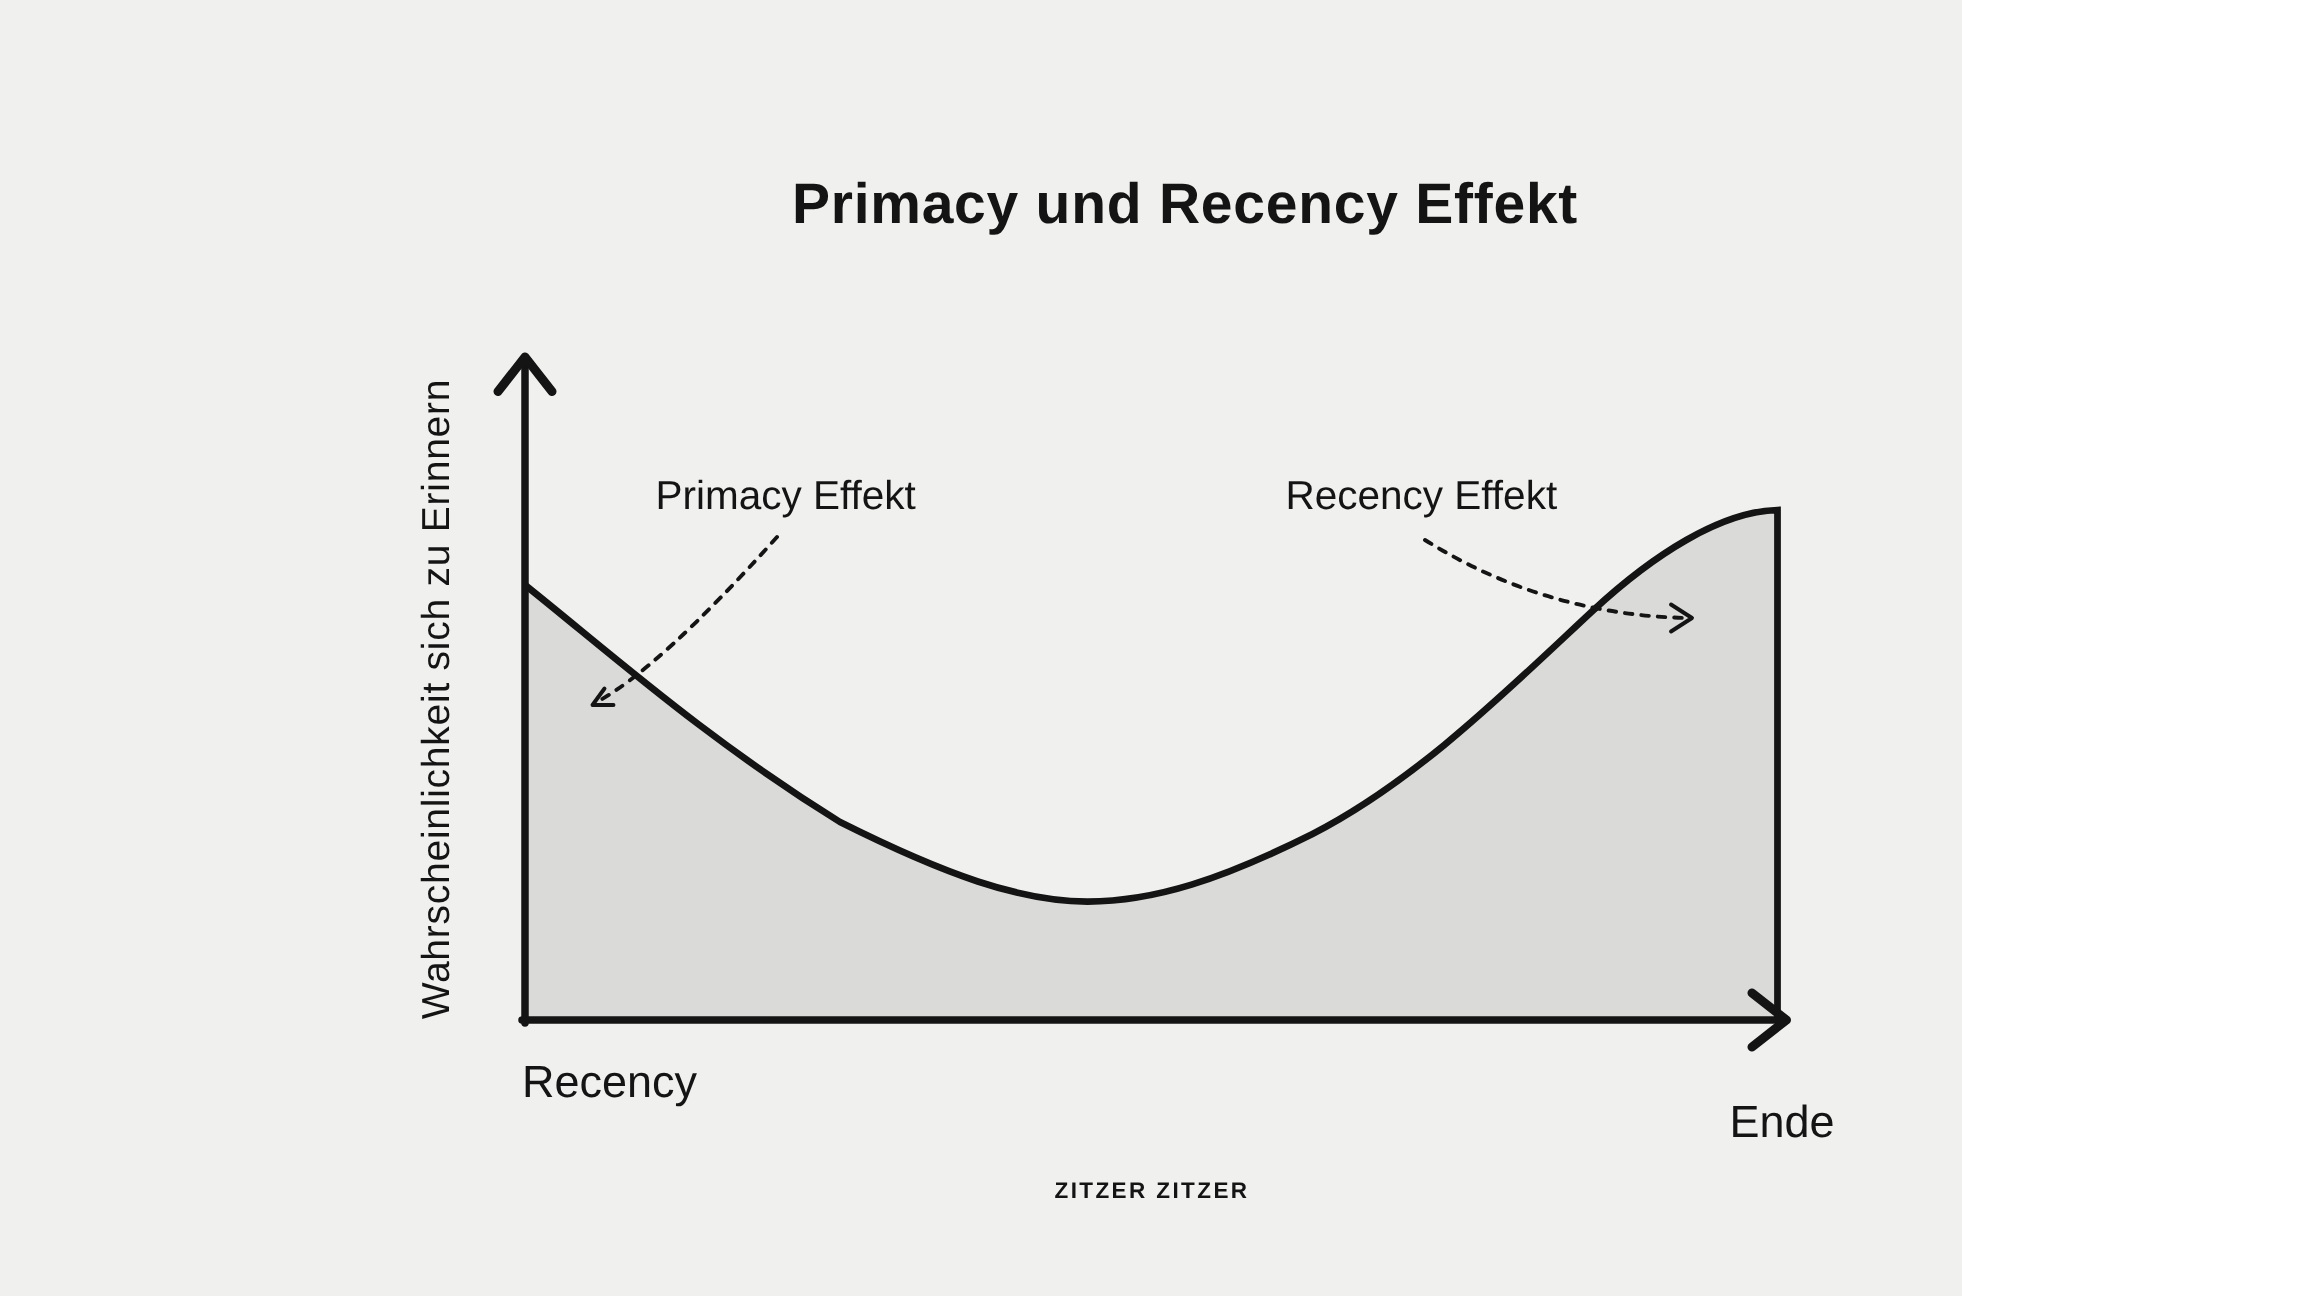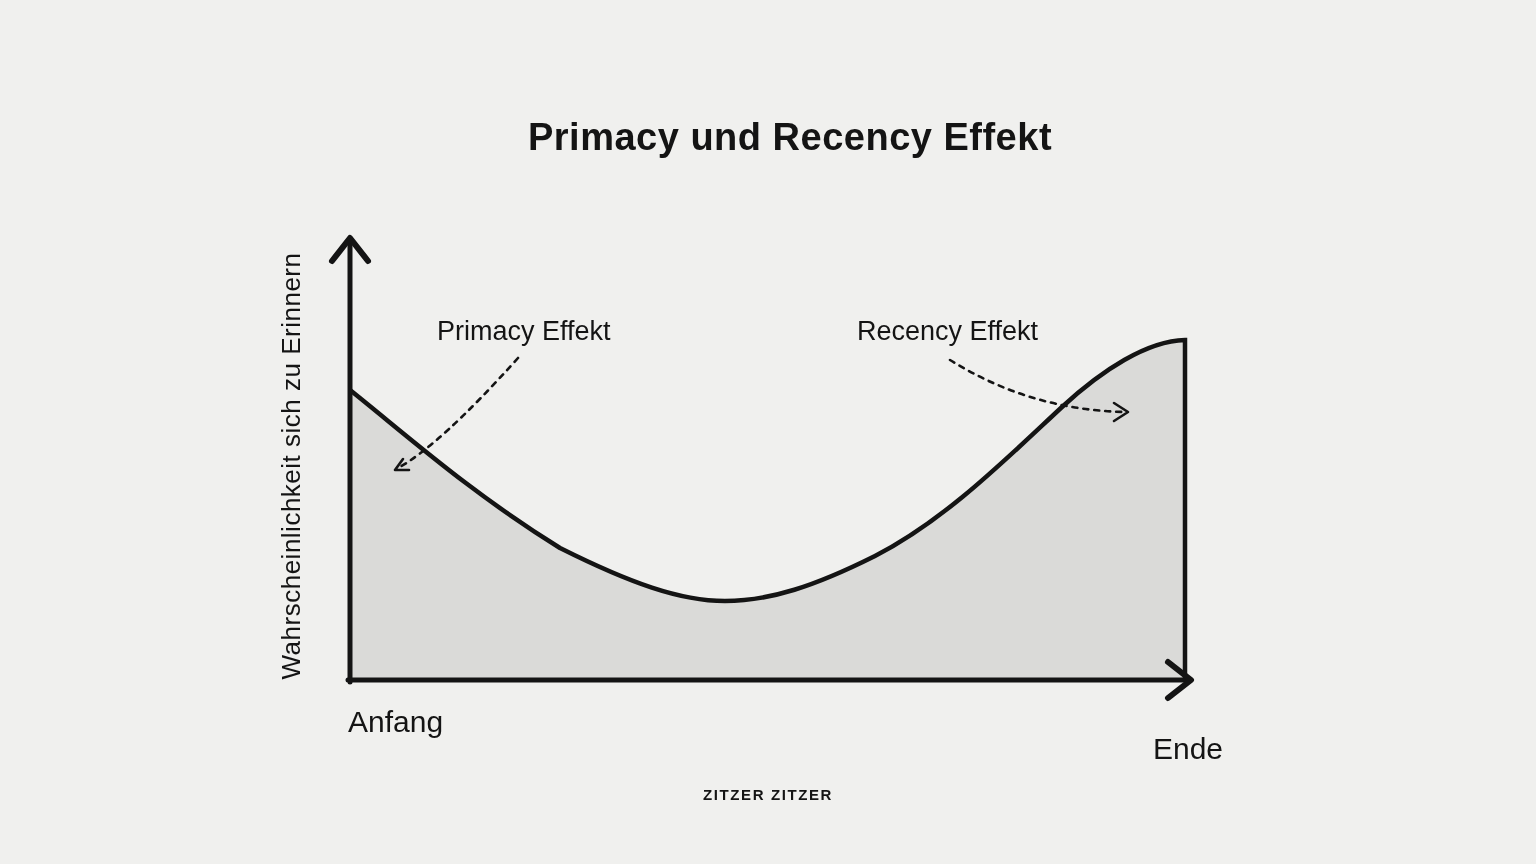--- a/index.html
+++ b/index.html
@@ -1,21 +1,21 @@
 <!DOCTYPE html>
 <html><head>
 <meta charset="utf-8">
 <style>
   html, body {
     margin: 0;
     padding: 0;
   }
   #stage {
     position: relative;
-    width: 1536px;
+    width: 1308px;
     height: 864px;
     background: #f0f0ee;
     font-family: "Liberation Sans", sans-serif;
     color: #141414;
     overflow: hidden;
     text-decoration: underline;
   }
   .chart-svg {
     position: absolute;
     left: 0;
@@ -115,21 +115,21 @@
     <path fill="none" stroke="#141414" stroke-width="2.6" stroke-linecap="round" stroke-linejoin="round" d="M 409 470 L 395 470 L 403 459"></path>
 
     <path fill="none" stroke="#141414" stroke-width="2.6" stroke-dasharray="5 6" stroke-linecap="round" d="M 950 360 Q 1030 410 1125 412"></path>
     <path fill="none" stroke="#141414" stroke-width="2.6" stroke-linecap="round" stroke-linejoin="round" d="M 1114 403 L 1128 412 L 1114 421"></path>
   </svg>
 
   <div class="txt title">Primacy und Recency Effekt</div>
 
   <div class="txt ylabel">Wahrscheinlichkeit sich zu Erinnern</div>
 
-  <div class="txt x-start">Anfang</div>
+  <div class="txt x-start">Recency</div>
 
   <div class="txt x-end">Ende</div>
 
   <div class="txt ann-recency">Recency Effekt</div>
 
   <div class="txt ann-primacy">Primacy Effekt</div>
 
   <div class="txt footer-credit">ZITZER ZITZER</div>
 
 </div>

